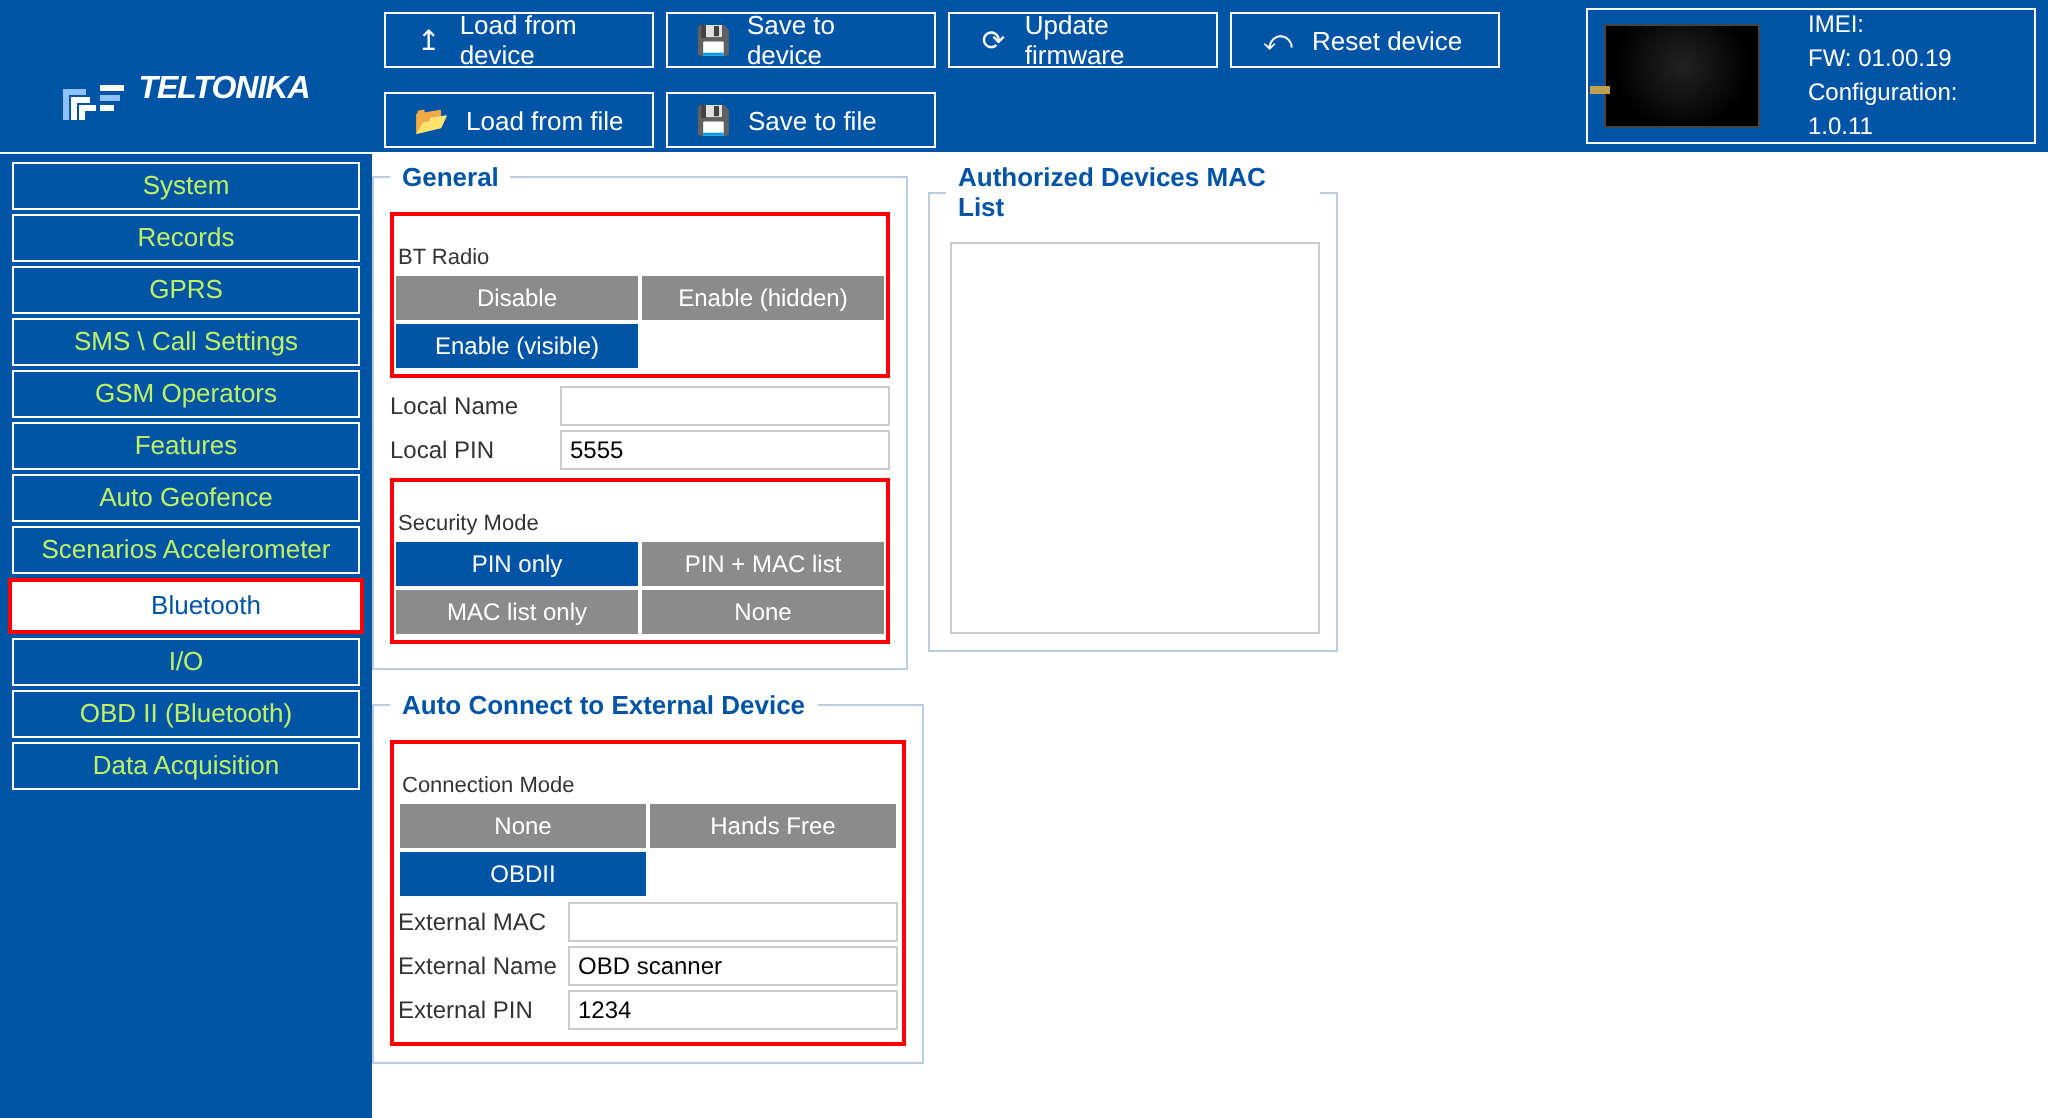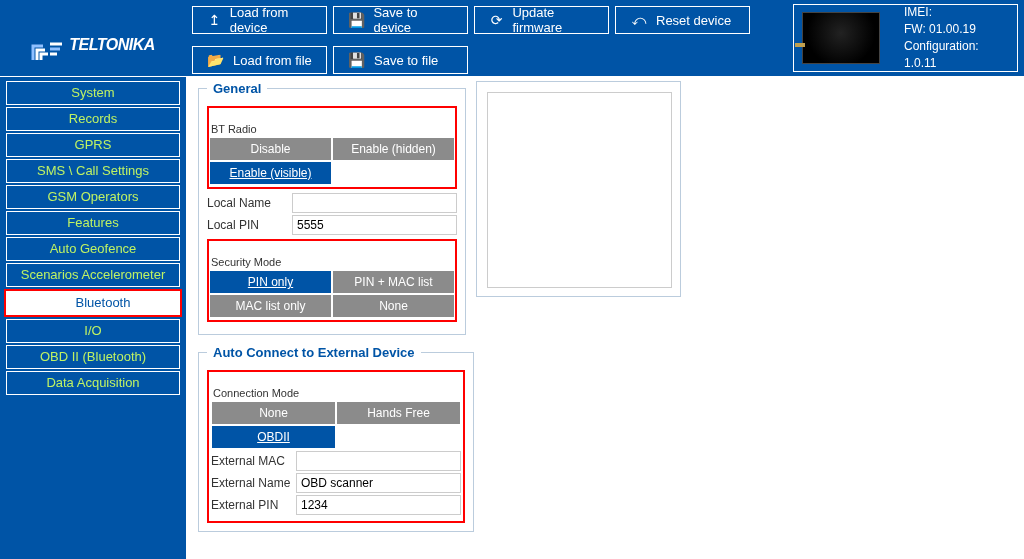--- a/index.html
+++ b/index.html
@@ -18,35 +18,35 @@
     .device-img { width: 82px; height: 52px; background: #111 radial-gradient(circle at 50% 40%, #222 0%, #000 70%); border: 1px solid #444; position: relative; }
     .device-img::after { content: ""; position: absolute; left: -8px; top: 30px; width: 10px; height: 4px; background: #c0a050; }
     .device-info { color: #fff; font-size: 12px; line-height: 1.4; margin-left: 16px; }
     
     .body { display: flex; background: #fff; border-top: 1px solid #fff; height: 483px; }
     .sidebar { width: 186px; background: #0054a6; padding: 2px 0; }
     .side-btn { display: block; margin: 2px 6px; border: 1px solid #fff; color: #bef264; background: #0054a6; text-align: center; font-size: 13px; line-height: 22px; cursor: pointer; }
     .side-btn.active { background: #fff; color: #0054a6; padding-left: 20px; }
     .side-wrap.hl { border: 2px solid #ff0000; margin: 0 4px; }
     .side-wrap.hl .side-btn { margin: 0; }
-    .content { flex: 1; padding: 4px 12px; overflow: auto; }
+    .content { flex: 1; padding: 4px 0; overflow: auto; }
     
     .row1 { display: flex; gap: 10px; align-items: flex-start; }
     fieldset { border: 1px solid #bcd; padding: 10px 8px 8px 8px; margin-bottom: 10px; }
     fieldset > legend { color: #0054a6; font-weight: 700; font-size: 13px; padding: 0 6px; }
     .general-fs { width: 248px; }
     .mac-fs { width: 205px; }
     .mac-box { width: 185px; height: 196px; border: 1px solid #ccc; background: #fff; margin-left: 2px; }
     
     .hl-box { border: 2px solid #ff0000; padding-bottom: 2px; margin-bottom: 4px; }
     .sub-label { font-size: 11px; color: #333; margin: 15px 2px 2px 2px; }
     .seg-row { display: flex; }
     .seg { flex: 1; padding: 4px 8px; font-size: 12px; text-align: center; border: 1px solid #fff; cursor: pointer; }
     .seg.gray { background: #8b8b8b; color: #fff; }
-    .seg.blue { background: #0054a6; color: #fff; text-decoration: underline; }
+    .seg.blue { background: #0054a6; color: #fff; }
     .seg.empty { background: transparent; border: 1px solid transparent; cursor: default; }
     .kv { display: flex; align-items: center; margin: 2px 0; }
     .kv .k { width: 85px; font-size: 12px; color: #333; }
     .kv .v { flex: 1; border: 1px solid #ccc; height: 20px; font-size: 12px; padding: 1px 4px; }
     
     .autoconnect-fs { width: 248px; }
     .ac-hl { border: 2px solid #ff0000; padding: 0 2px 4px 2px; }
   </style>
 </head>
 <body>
@@ -168,20 +168,21 @@
             <div class="seg gray">PIN + MAC list</div>
           </div>
           <div class="seg-row">
             <div class="seg gray">MAC list only</div>
             <div class="seg gray">None</div>
           </div>
         </div>
       </fieldset>
 
       <fieldset class="mac-fs">
+        <legend>Authorized Devices MAC List</legend>
         <div class="mac-box"></div>
       </fieldset>
     </div>
 
     <fieldset class="autoconnect-fs">
       <legend>Auto Connect to External Device</legend>
 
       <div class="ac-hl">
         <div class="sub-label">Connection Mode</div>
         <div class="seg-row">

